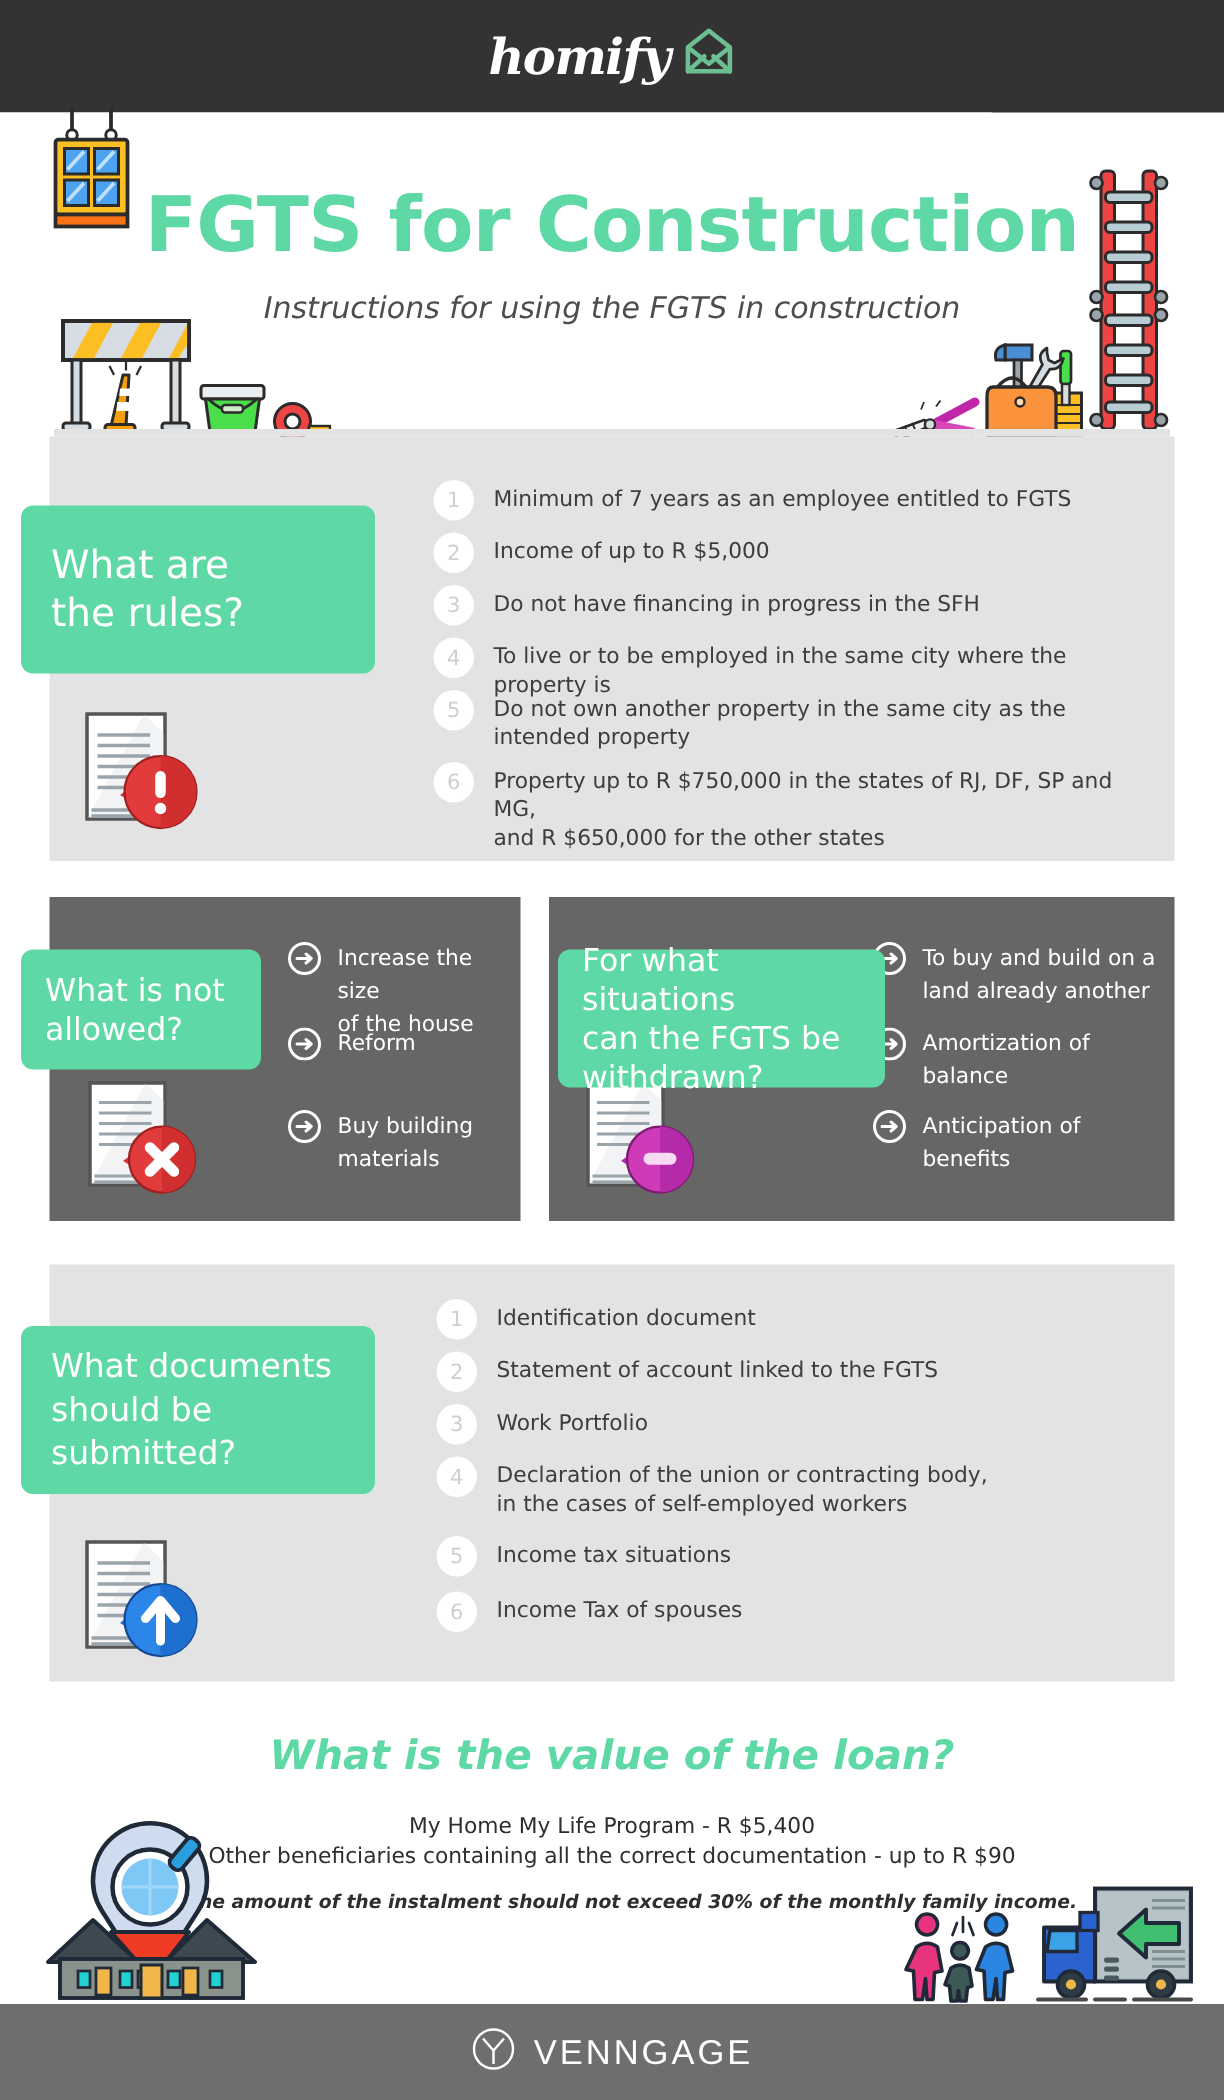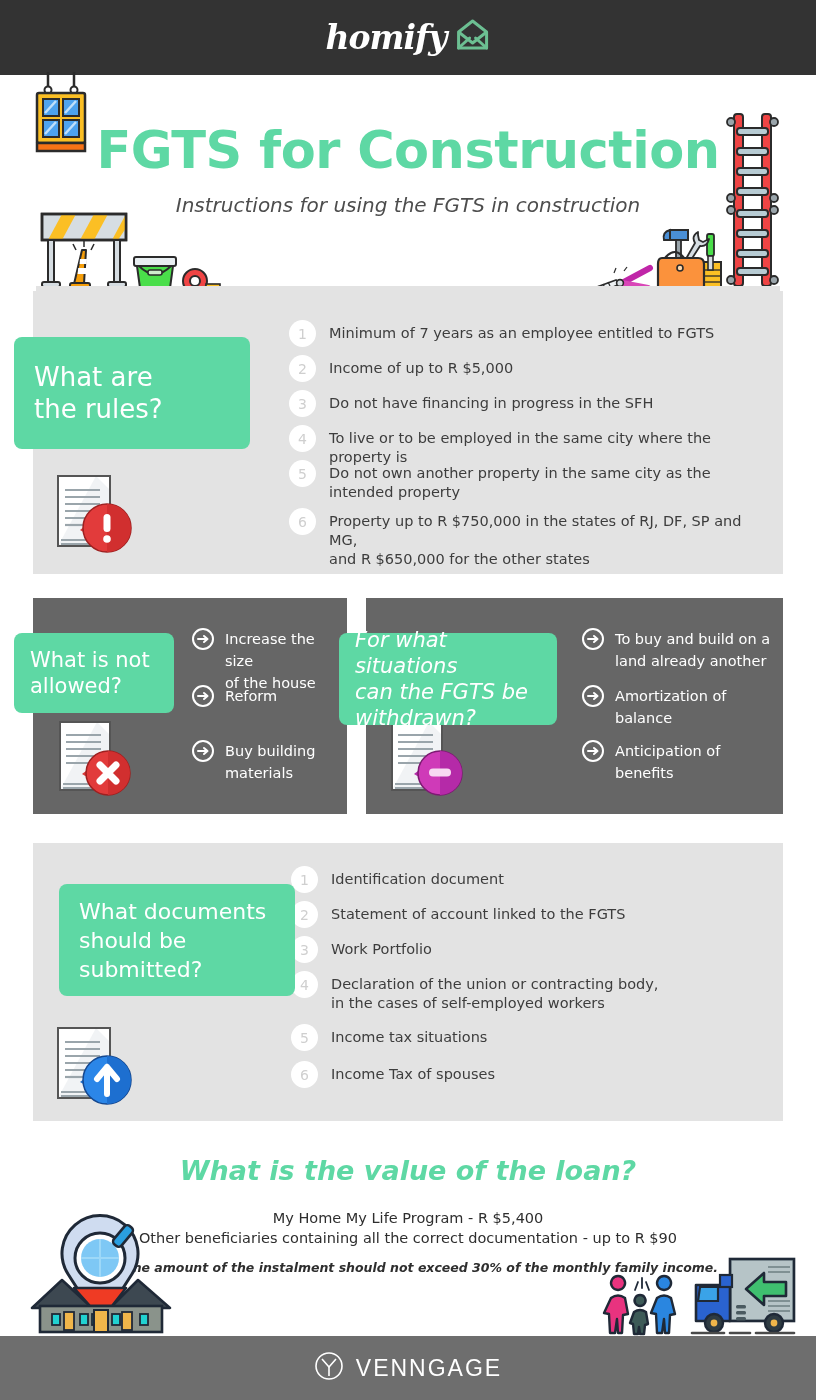--- a/index.html
+++ b/index.html
@@ -463,21 +463,21 @@
           <path d="M6 11 H15 M12 8 L15.5 11 L12 14" fill="none" stroke="#ffffff" stroke-width="2" stroke-linecap="round" stroke-linejoin="round"></path>
         </svg>
       </span>
       <span class="arrowtext">Buy building
 materials</span>
     </div>
   </div>
 
   <div class="panel-dark" style="left:366px; top:598px; width:417px; height:216px;"></div>
 
-  <div class="greenbox small" style="left:339px; top:633px; width:218px; height:92px;font-style:italic;">
+  <div class="greenbox small" style="left:372px; top:633px; width:218px; height:92px;">
     <span style="white-space:pre-line;">For what situations
 can the FGTS be
 withdrawn?</span>
   </div>
 
   <div class="ill" style="left:386px; top:718px;">
     <svg width="84" height="84" viewBox="0 0 84 84">
       <path d="M6 4 L56 4 L56 72 L6 72 Z" fill="#ffffff" stroke="#555555" stroke-width="2"></path>
       <path d="M43 4 L56 17 L56 72 L6 72 Z" fill="#eef1f3" opacity="0.85"></path>
       <path d="M6 4 L56 4 L56 72 L6 72 Z" fill="none" stroke="#555555" stroke-width="2"></path>
@@ -523,21 +523,21 @@
           <circle cx="11" cy="11" r="10" fill="none" stroke="#ffffff" stroke-width="2"></circle>
           <path d="M6 11 H15 M12 8 L15.5 11 L12 14" fill="none" stroke="#ffffff" stroke-width="2" stroke-linecap="round" stroke-linejoin="round"></path>
         </svg>
       </span>
       <span class="arrowtext">Anticipation of benefits</span>
     </div>
   </div>
 
   <div class="panel-light" style="left:33px; top:843px; width:750px; height:278px;"></div>
 
-  <div class="greenbox" style="left:14px; top:884px; width:236px; height:112px;margin-left:45px;">
+  <div class="greenbox" style="left:14px; top:884px; width:236px; height:112px;">
     <span style="white-space:pre-line; font-size:22px; line-height:29px;">What documents
 should be
 submitted?</span>
   </div>
 
   <div class="ill" style="left:50px; top:1022px;">
     <svg width="88" height="92" viewBox="0 0 88 92">
       <path d="M8 6 L60 6 L60 76 L8 76 Z" fill="#ffffff" stroke="#555555" stroke-width="2"></path>
       <path d="M46 6 L60 20 L60 76 L8 76 Z" fill="#eef1f3" opacity="0.85"></path>
       <path d="M8 6 L60 6 L60 76 L8 76 Z" fill="none" stroke="#555555" stroke-width="2"></path>

